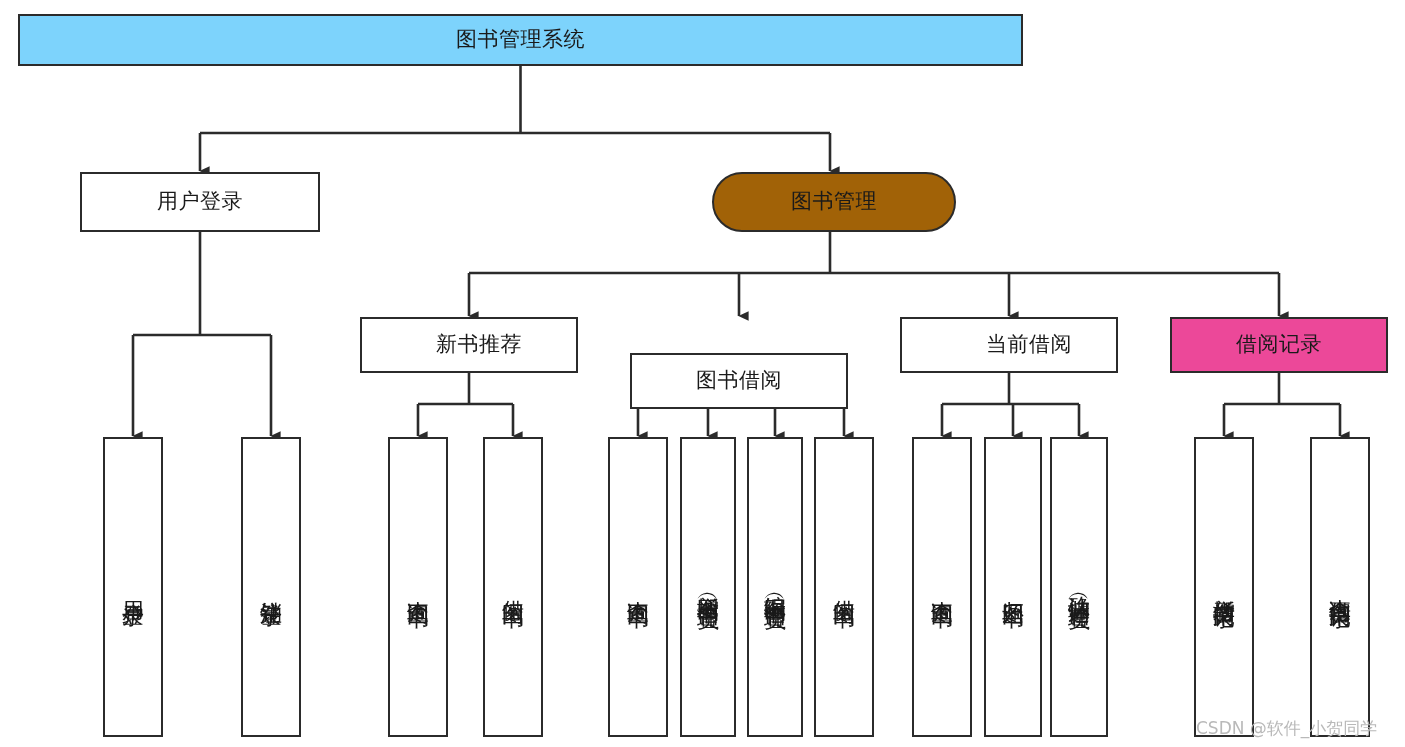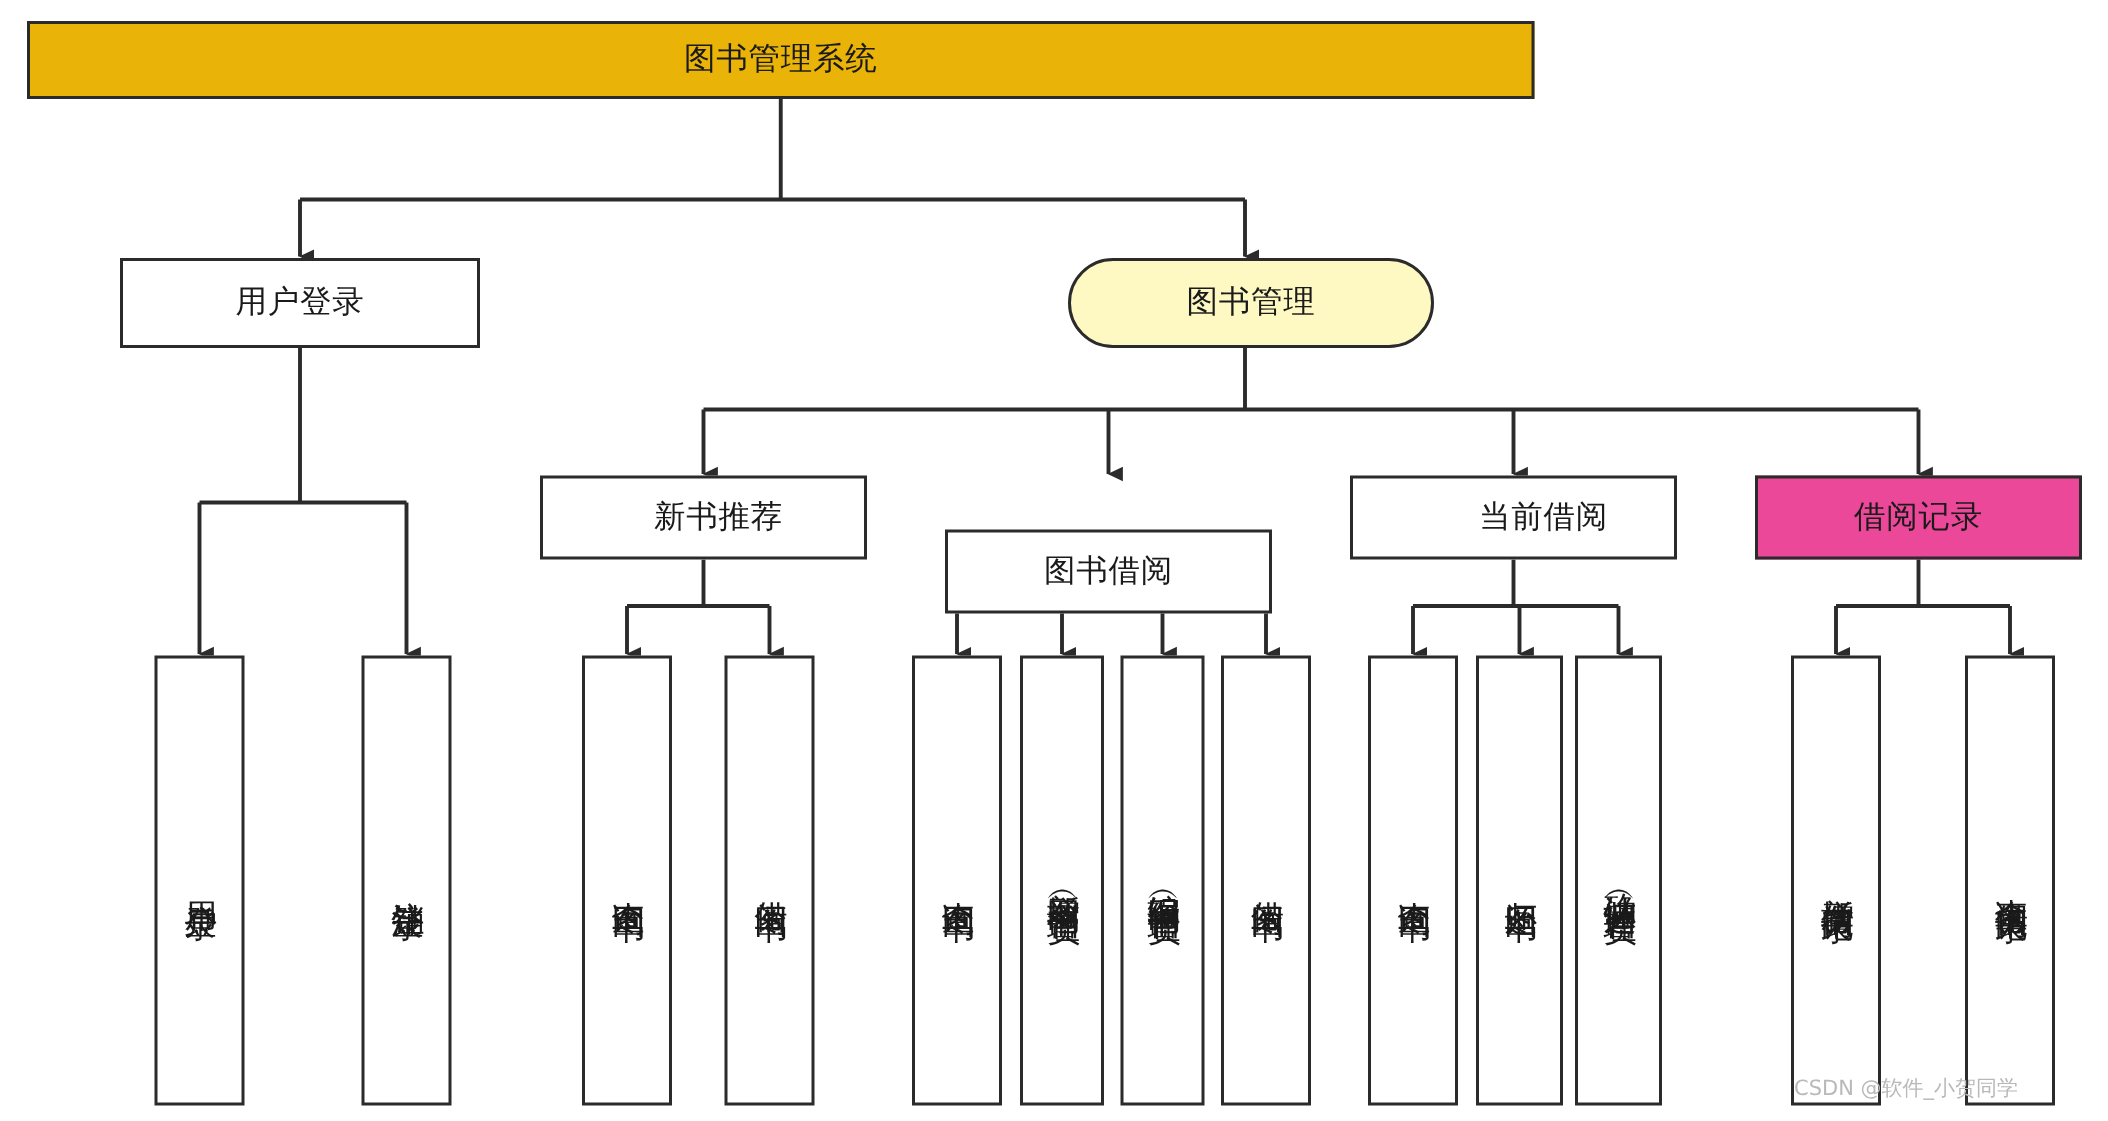--- a/index.html
+++ b/index.html
@@ -50,21 +50,21 @@
   .node.vertical .node-label {
     writing-mode: vertical-rl;
     text-orientation: upright;
     font-size: 22px;
     letter-spacing: 2px;
     line-height: 1;
   }
   .watermark {
     position: absolute;
     color: #b9b9b9;
-    font-size: 14px;
+    font-size: 17px;
     white-space: nowrap;
     user-select: none;
     font-family: "DejaVu Sans", "Liberation Sans", sans-serif;
   }
 </style>
 </head>
 <body>
 
 <div id="diagram-root">
   <svg class="edges" viewBox="0 0 1405 747" preserveAspectRatio="none">
@@ -103,27 +103,27 @@
         <line x1="942" y1="404" x2="942" y2="436" stroke="#2b2b2b" stroke-width="2.6" marker-end="url(#arrow-head)"></line>
         <line x1="1013" y1="404" x2="1013" y2="436" stroke="#2b2b2b" stroke-width="2.6" marker-end="url(#arrow-head)"></line>
         <line x1="1079" y1="404" x2="1079" y2="436" stroke="#2b2b2b" stroke-width="2.6" marker-end="url(#arrow-head)"></line>
         <line x1="1279" y1="373" x2="1279" y2="404" stroke="#2b2b2b" stroke-width="2.6"></line>
         <line x1="1224" y1="404" x2="1340" y2="404" stroke="#2b2b2b" stroke-width="2.6"></line>
         <line x1="1224" y1="404" x2="1224" y2="436" stroke="#2b2b2b" stroke-width="2.6" marker-end="url(#arrow-head)"></line>
         <line x1="1340" y1="404" x2="1340" y2="436" stroke="#2b2b2b" stroke-width="2.6" marker-end="url(#arrow-head)"></line>
       </g>
   </svg>
   <div id="node-layer">
-      <div class="node horizontal" style="left: 18px; top: 14px; width: 1005px; height: 52px; border-color: rgb(43, 43, 43); background: #eab308;">
+      <div class="node horizontal" style="left: 18px; top: 14px; width: 1005px; height: 52px; border-color: rgb(43, 43, 43); background: #7dd3fc;">
         <span class="node-label" style="color: rgb(26, 26, 26);">图书管理系统</span>
       </div>
       <div class="node horizontal" style="left: 80px; top: 172px; width: 240px; height: 60px; border-color: rgb(43, 43, 43); background: rgb(255, 255, 255);">
         <span class="node-label" style="color: rgb(26, 26, 26);">用户登录</span>
       </div>
-      <div class="node horizontal" style="left: 712px; top: 172px; width: 244px; height: 60px; border-color: rgb(43, 43, 43); background: #fef9c3; border-radius: 30px;">
+      <div class="node horizontal" style="left: 712px; top: 172px; width: 244px; height: 60px; border-color: rgb(43, 43, 43); background: #a16207; border-radius: 30px;">
         <span class="node-label" style="color: rgb(26, 26, 26);">图书管理</span>
       </div>
       <div class="node horizontal" style="left: 360px; top: 317px; width: 218px; height: 56px; border-color: rgb(43, 43, 43); background: rgb(255, 255, 255); padding-left: 20px;">
         <span class="node-label" style="color: rgb(26, 26, 26);">新书推荐</span>
       </div>
       <div class="node horizontal" style="left: 630px; top: 317px; width: 218px; height: 56px; border-color: rgb(43, 43, 43); background: rgb(255, 255, 255); margin-top: 36px;">
         <span class="node-label" style="color: rgb(26, 26, 26);">图书借阅</span>
       </div>
       <div class="node horizontal" style="left: 900px; top: 317px; width: 218px; height: 56px; border-color: rgb(43, 43, 43); background: rgb(255, 255, 255); padding-left: 40px;">
         <span class="node-label" style="color: rgb(26, 26, 26);">当前借阅</span>

